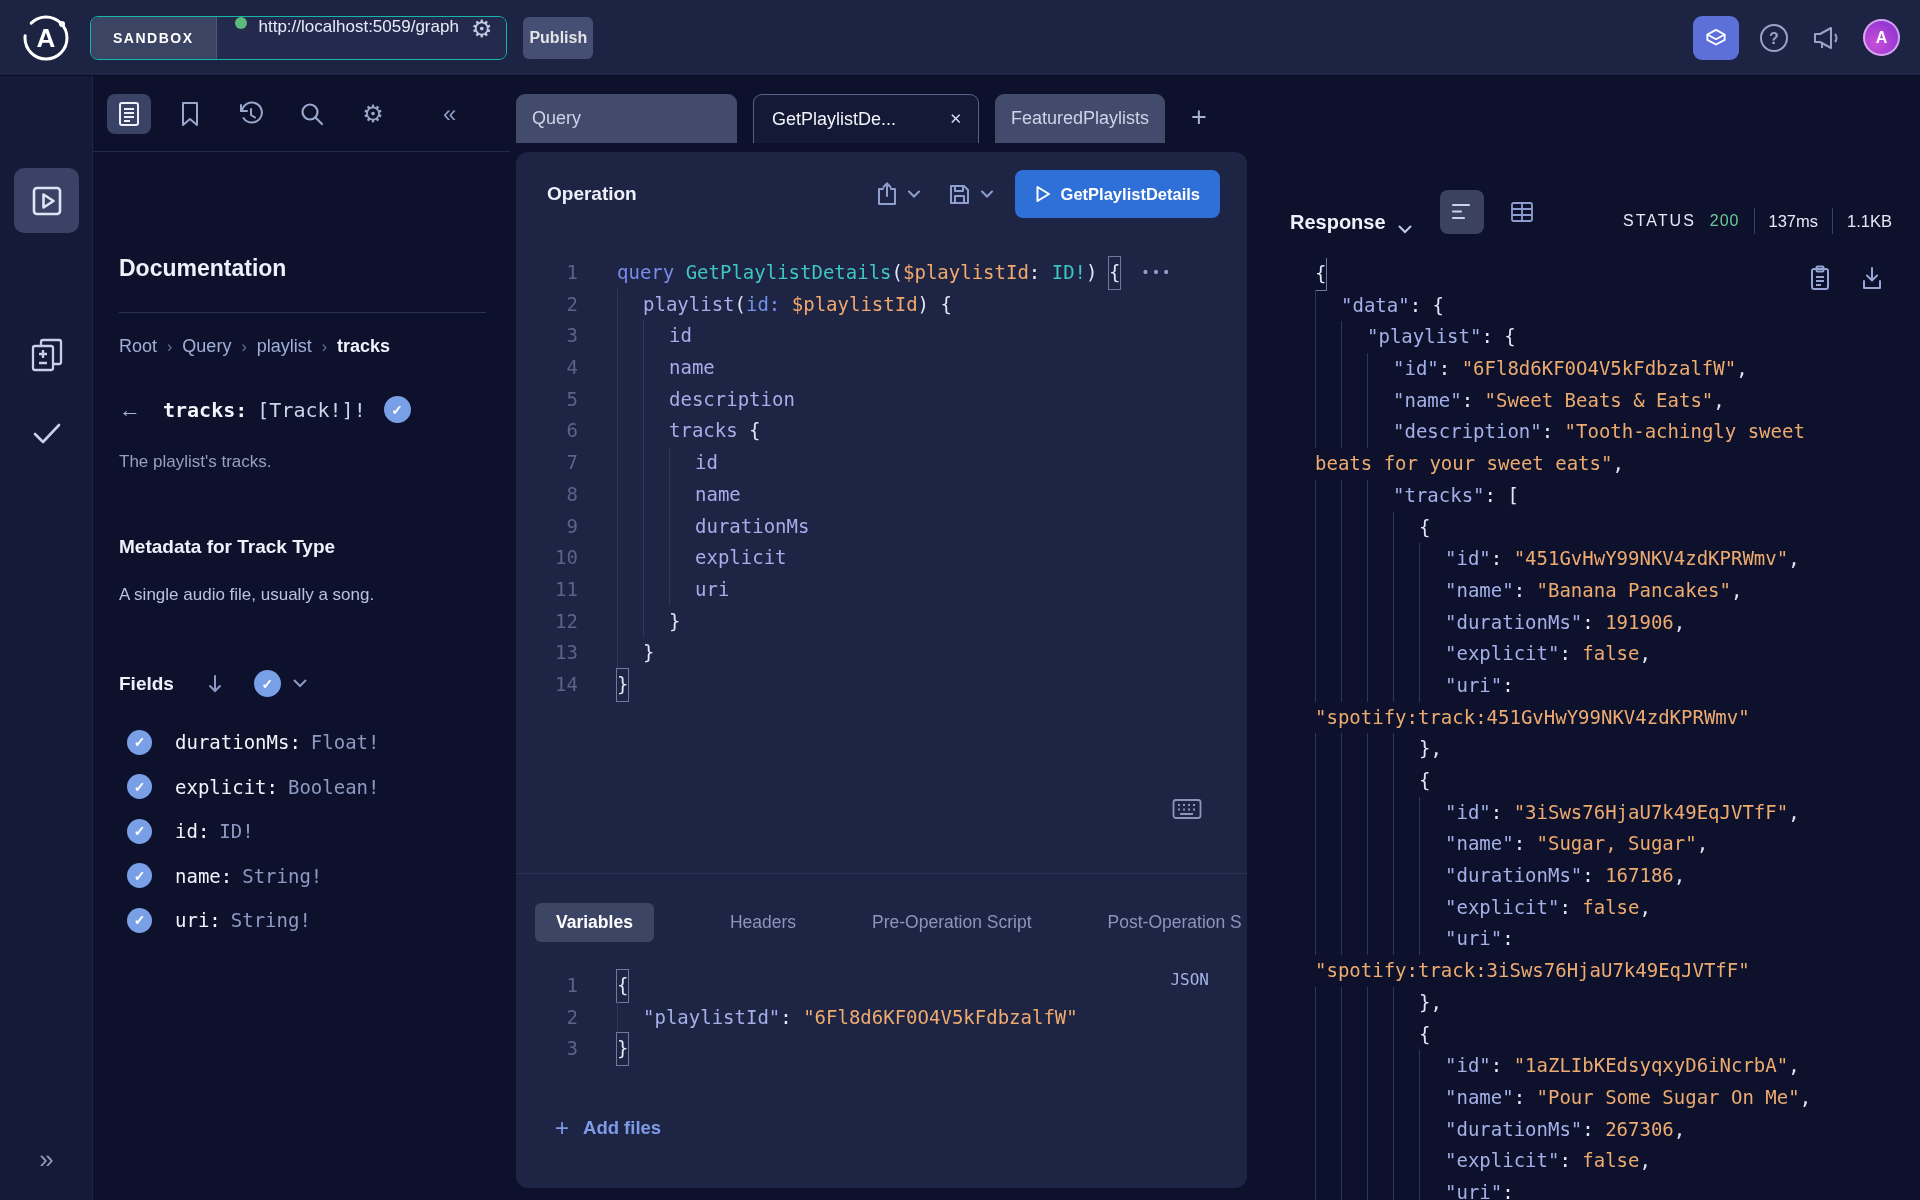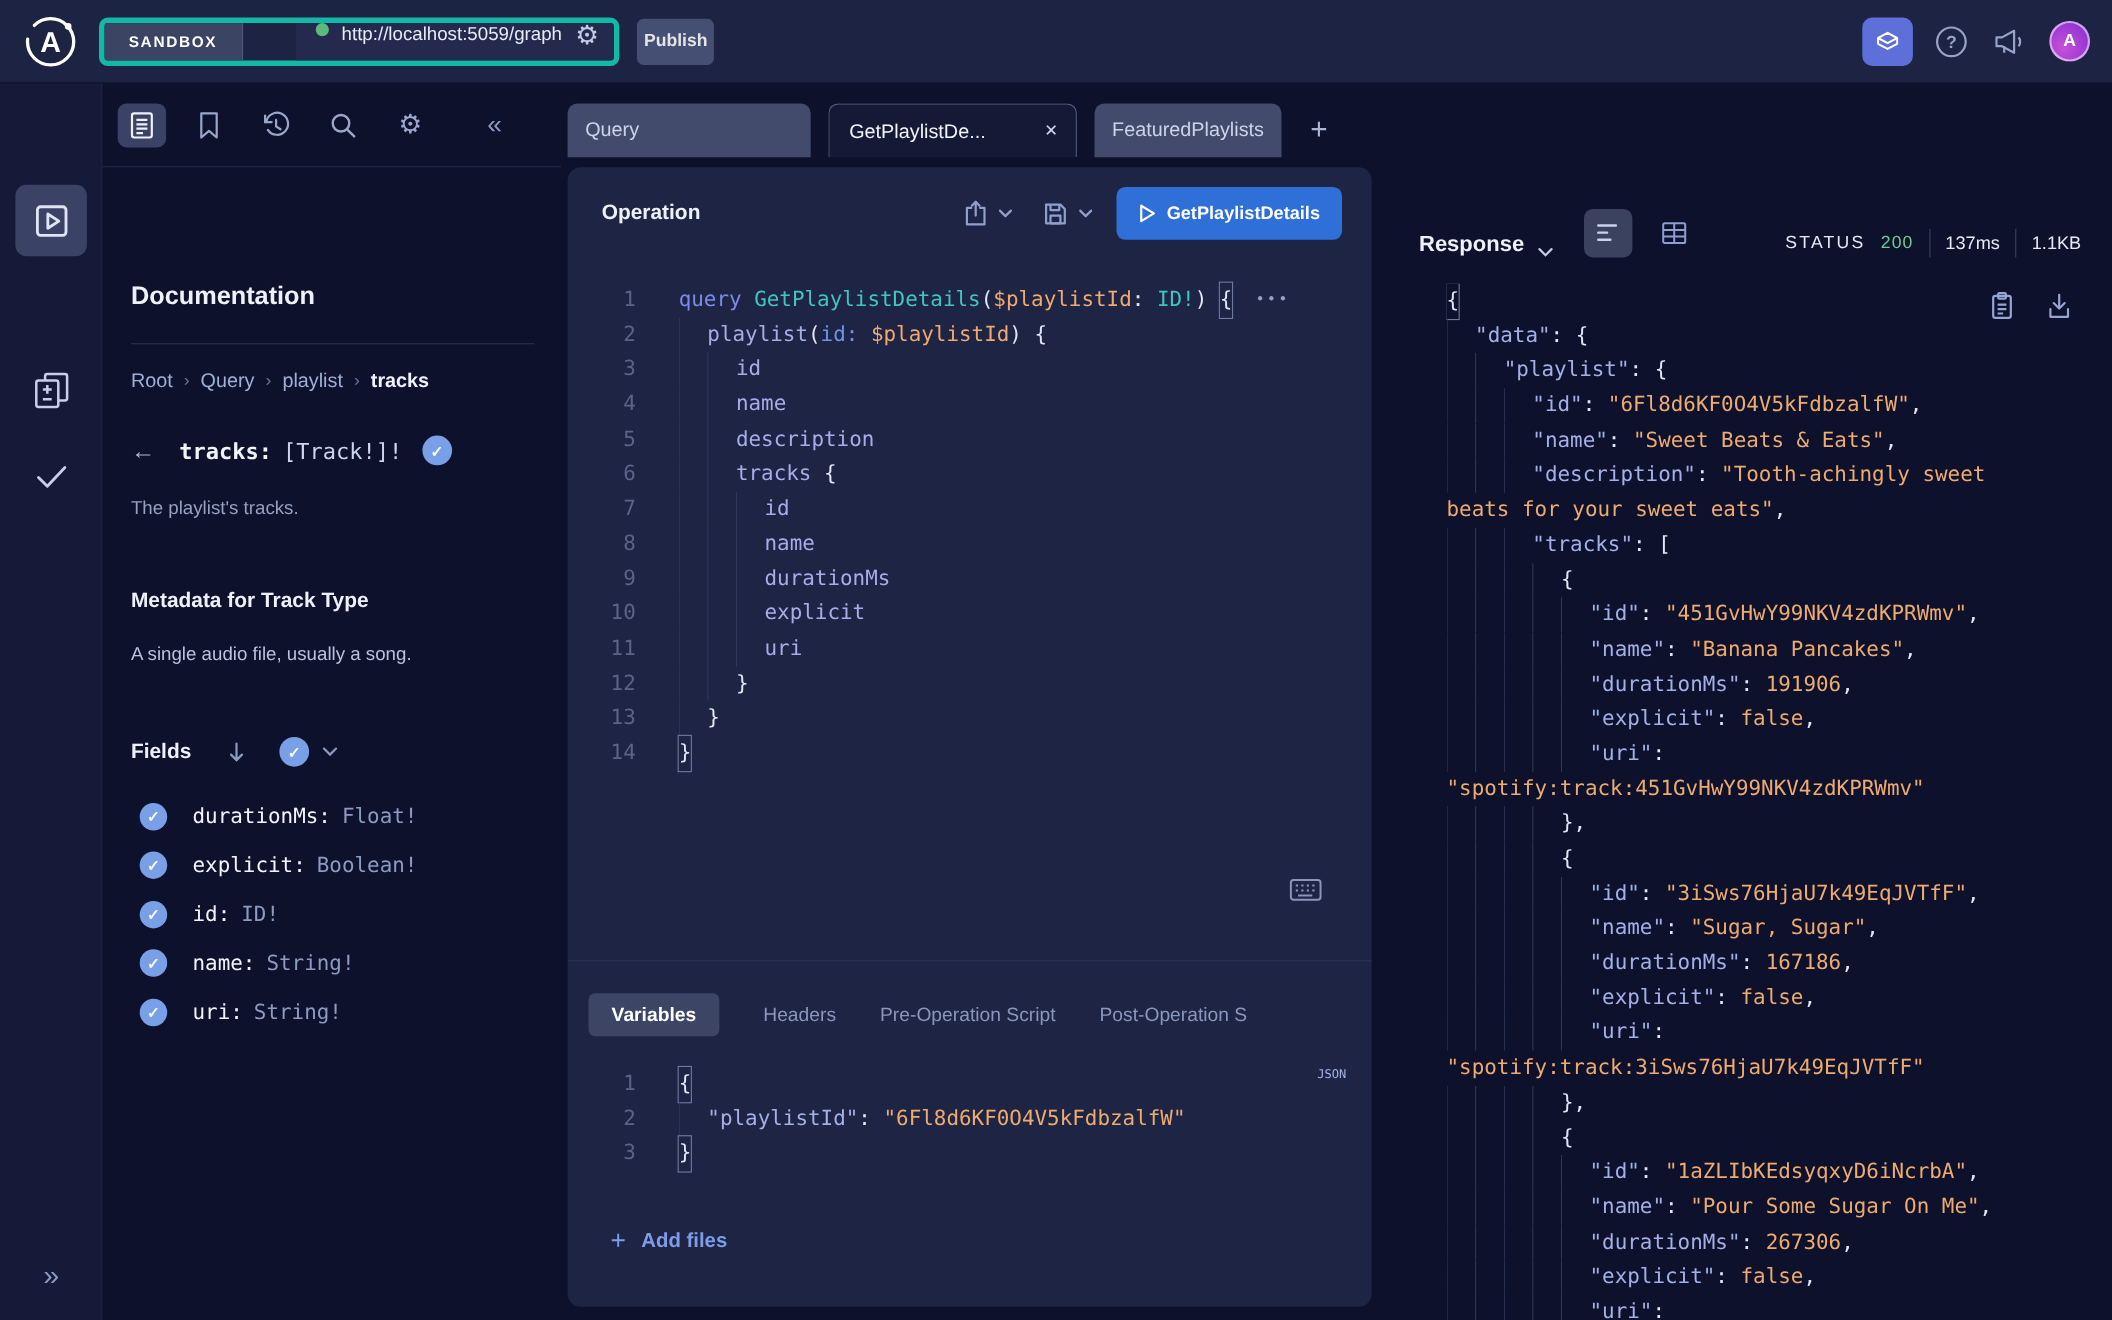--- a/index.html
+++ b/index.html
@@ -5,22 +5,22 @@
   * { margin:0; padding:0; box-sizing:border-box; }
   html,body { width:1920px; height:1200px; overflow:hidden; background:#0d112c;
     font-family:"Liberation Sans", sans-serif; color:#eef1fa; }
   .app { position:relative; width:1920px; height:1200px; }
   svg { display:block; }
 
   
   .topbar { position:absolute; left:0; top:0; width:1920px; height:76px; background:#1d2342;
     display:flex; align-items:center; padding:0 20px; border-bottom:1px solid #0a0e22; }
   .logo { width:52px; height:52px; margin-right:18px; position:relative; flex:none; }
-  .endpoint-group { display:flex; align-items:stretch; height:44px; border:5px solid #14b8a6;
-    border-radius:8px; overflow:hidden; flex:none;gap:48px; }
+  .endpoint-group { display:flex; align-items:stretch; height:44px; border:1px solid #14b8a6;
+    border-radius:8px; overflow:hidden; flex:none; }
   .sandbox-chip { background:#3c4464; color:#fff; font-weight:bold; font-size:14px; letter-spacing:1.5px;
     display:flex; align-items:center; padding:0 22px; border-right:1px solid #4d5679; }
   .endpoint { background:#232a4d; display:flex; align-items:flex-start; padding:0 14px 0 18px; gap:12px; }
   .dot { width:12px; height:12px; border-radius:50%; background:#5cba7c; flex:none; }
   .url { font-size:17px; color:#e8ecf8; white-space:nowrap; }
   .gearglyph { font-size:24px; color:#c3cbe3; line-height:1; cursor:pointer; }
   .publish-btn { margin-left:16px; height:42px; padding:0 6px; background:#454e73; color:#e5e5e5;
     font-size:16px; font-weight:bold; border:none; border-radius:6px; display:flex; align-items:center; }
   .topbar-right { margin-left:auto; display:flex; align-items:center; gap:18px; }
   .cube-btn { width:46px; height:44px; background:#5d6fd8; border-radius:9px; display:flex;
@@ -107,26 +107,26 @@
   .guide { width:26px; flex:none; box-shadow:inset 1px 0 0 #2f3759; }
   .cd-kw { color:#7b8ce8; } .cd-fn { color:#3fc6c0; } .cd-v { color:#f2a96e; }
   .cd-ty { color:#3fc6c0; } .cd-fl { color:#a6ade8; } .cd-ar { color:#6f93e8; }
   .cd-p { color:#e2e7f8; } .cd-k { color:#a3b1e8; } .cd-s { color:#eeab70; }
   .cd-n { color:#eeab70; } .cd-b { color:#eeab70; }
   .cd-bx { color:#e2e7f8; outline:1px solid #6f7a9f; outline-offset:0px; }
   .cd-el { color:#8fa0d0; font-size:14px; letter-spacing:2px; }
   .op-code { position:absolute; top:105px; left:0; right:0; }
   .kbd-ico { position:absolute; left:656px; top:646px; color:#8b95ba; }
   .card-div { position:absolute; left:0; right:0; top:721px; height:1px; background:#2b3253; }
-  .vtabs { position:absolute; left:19px; top:748px; height:44px; display:flex; align-items:center; gap:40px; }
+  .vtabs { position:absolute; left:19px; top:748px; height:44px; display:flex; align-items:center; gap:76px; }
   .vtab { color:#8b96bc; font-size:17.5px; white-space:nowrap; cursor:pointer; }
   .vtab.active { background:#3d4565; color:#fff; font-weight:bold; border-radius:6px;
     padding:9px 21px; }
-  .json-label { position:absolute; right:23px; top:818px; font-family:"DejaVu Sans Mono", monospace;
-    font-size:11px; color:#a3b4e6; }
+  .json-label { position:absolute; right:38px; top:818px; font-family:"DejaVu Sans Mono", monospace;
+    font-size:16px; color:#a3b4e6; }
   .var-code { position:absolute; top:818px; left:0; right:0; }
   .add-files { position:absolute; left:39px; top:962px; display:flex; align-items:center; gap:14px;
     color:#7e9ce8; font-size:18.5px; font-weight:bold; cursor:pointer; }
   .add-plus { font-size:24px; font-weight:normal; }
 
   
   .response { position:absolute; left:1265px; top:152px; right:0; bottom:0; }
   .resp-head { position:absolute; top:32px; left:25px; right:28px; height:50px; display:flex;
     align-items:flex-end; }
   .resp-title { font-size:20px; font-weight:bold; }

